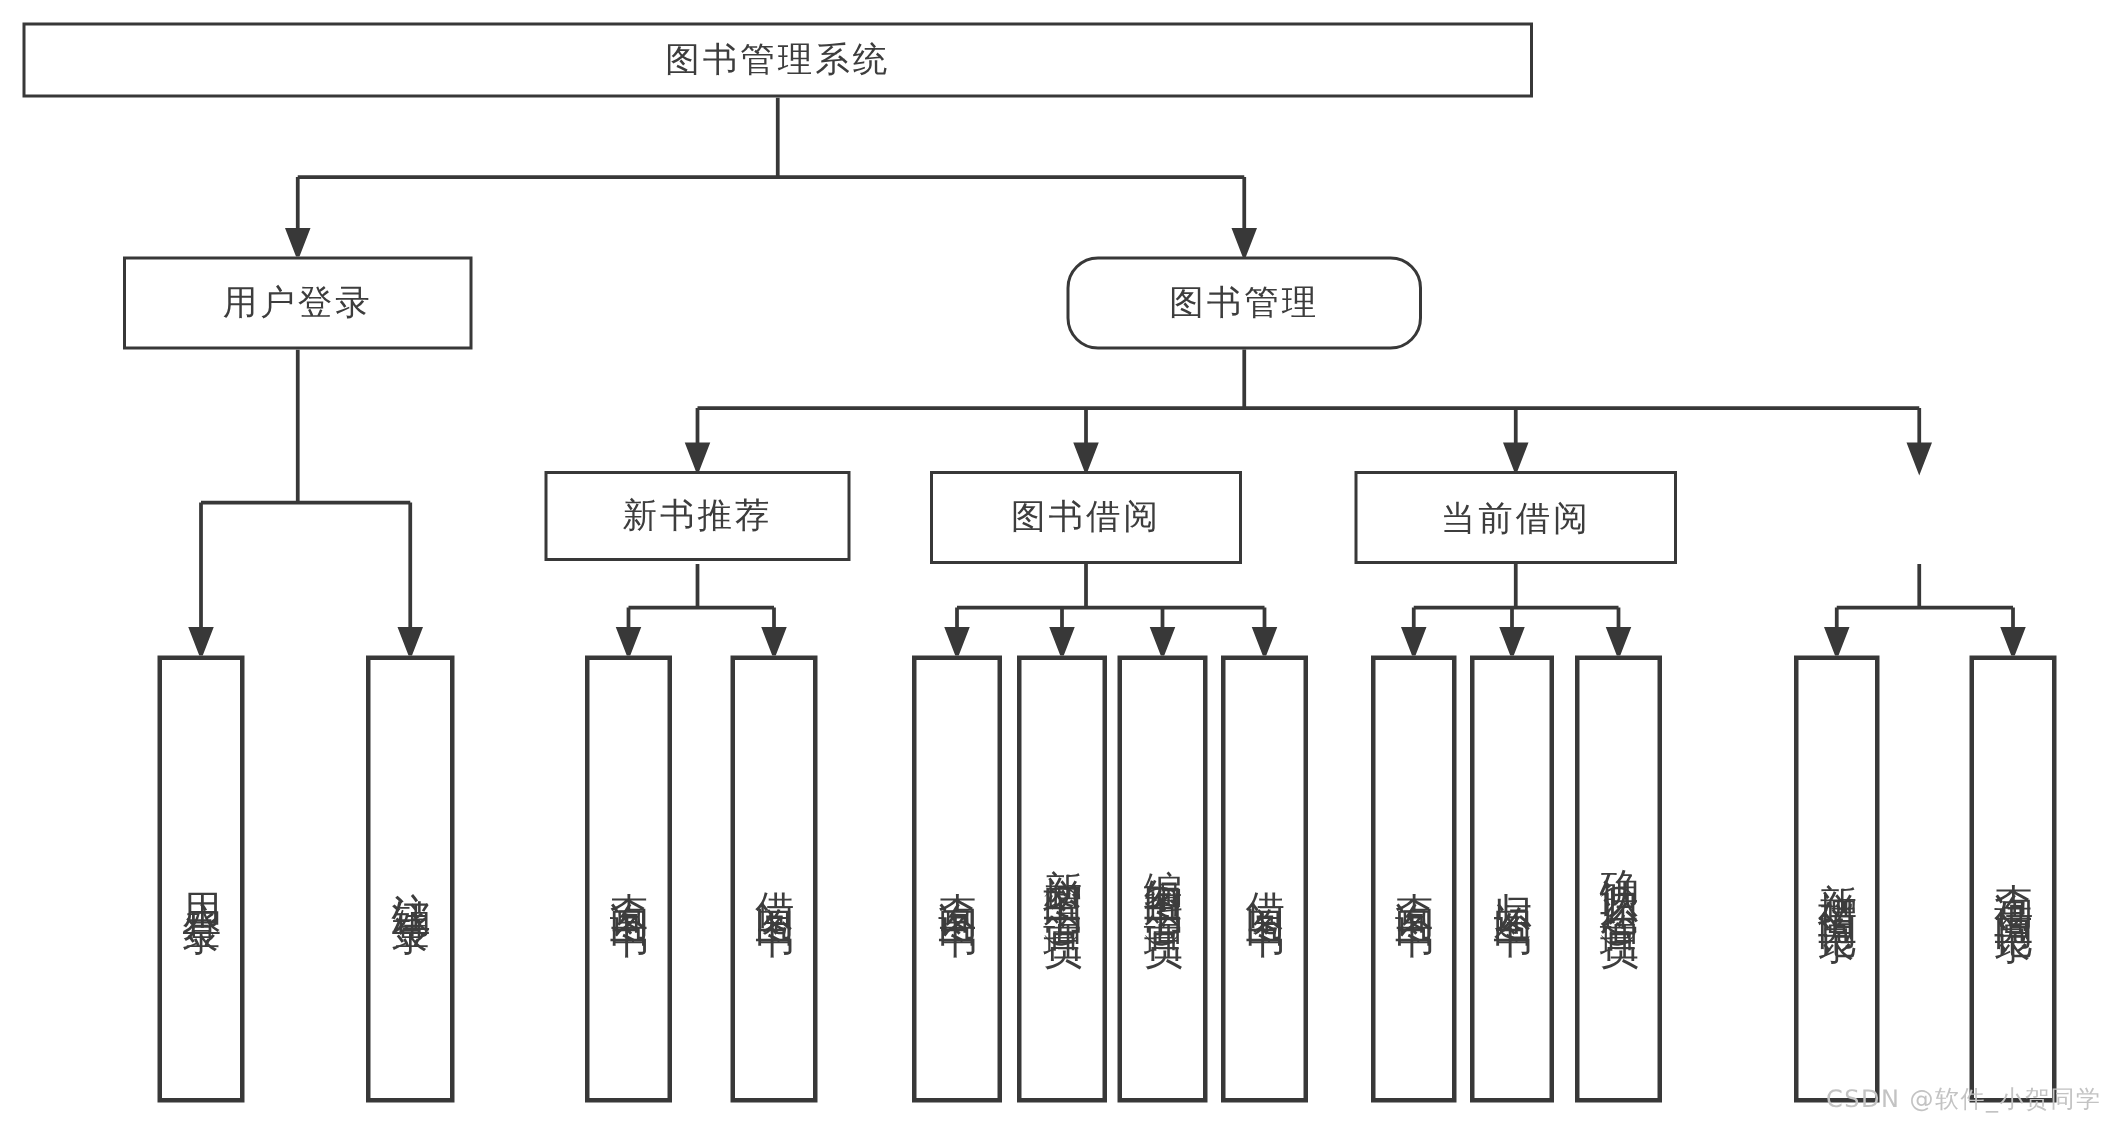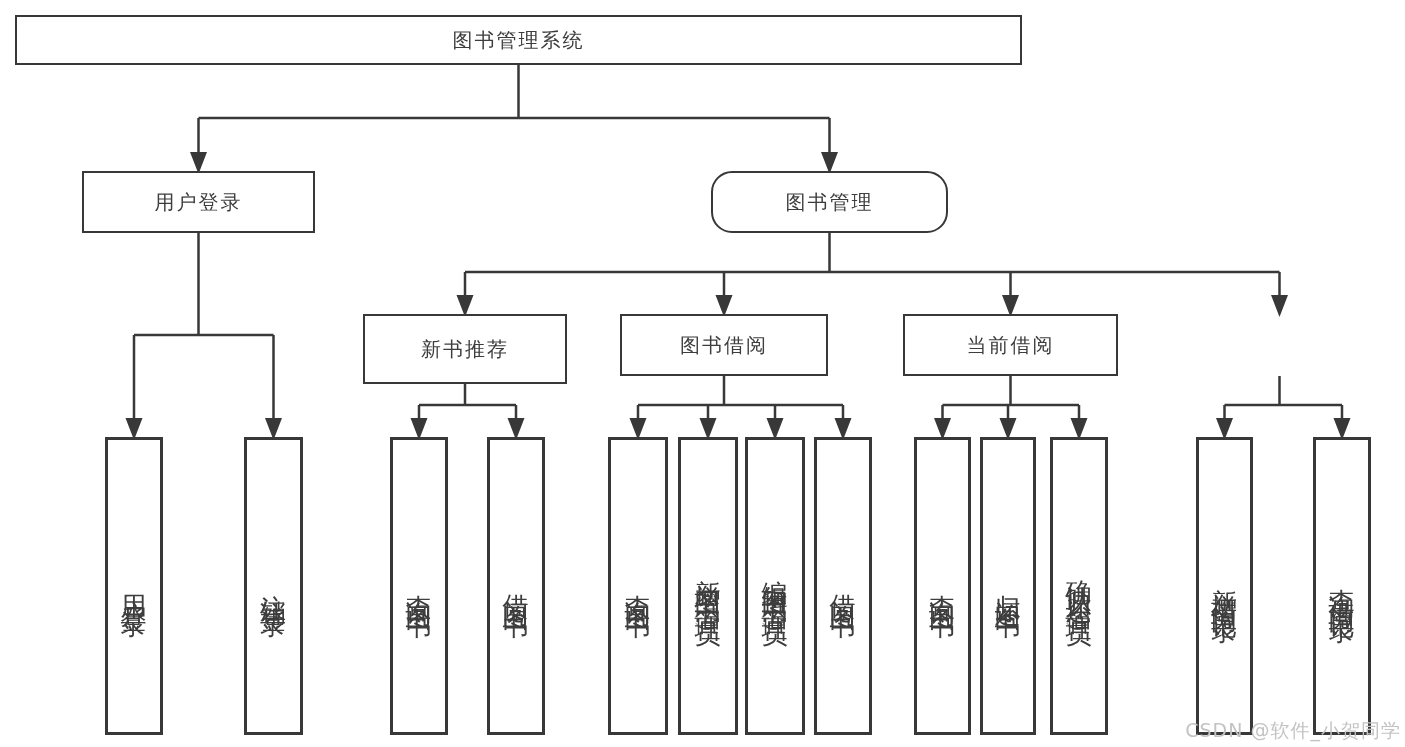--- a/index.html
+++ b/index.html
@@ -13,35 +13,35 @@
   .connectors{position:absolute;left:0;top:0;z-index:1;}
   .box{
     position:absolute;
     box-sizing:border-box;
     background:#ffffff;
     border:2.5px solid #383838;
     display:flex;align-items:center;justify-content:center;
     color:#3d3d3d;
     z-index:2;
   }
-  .h-box{font-size:20px;letter-spacing:2px;line-height:1;}
+  .h-box{font-size:23px;letter-spacing:2px;line-height:1;}
   .v-box{
     border-width:3px;
     font-size:26px;line-height:1;letter-spacing:6px;
     overflow:hidden;
   }
   .v-box span{
     writing-mode:vertical-rl;
     text-orientation:mixed;
     display:block;
   }
   .watermark{
     position:absolute;
     right:4px;bottom:3px;
-    font-size:19px;
+    font-size:16px;
     color:#c3c3c3;
     letter-spacing:1px;
     z-index:5;
     white-space:nowrap;
     text-align:right;
   }
 </style>
 </head>
 <body>
 
@@ -90,21 +90,21 @@
     <span>图书管理系统</span>
   </div>
 
   <div class="box h-box" style="left:82px;top:171px;width:233px;height:62px;">
     <span>用户登录</span>
   </div>
   <div class="box h-box" style="left:711px;top:171px;width:237px;height:62px;border-radius:21px;">
     <span>图书管理</span>
   </div>
 
-  <div class="box h-box" style="left:363px;top:314px;width:204px;height:70px;">
+  <div class="box h-box" style="left:363px;top:314px;width:204px;height:60px;">
     <span>新书推荐</span>
   </div>
   <div class="box h-box" style="left:620px;top:314px;width:208px;height:62px;">
     <span>图书借阅</span>
   </div>
   <div class="box h-box" style="left:903px;top:314px;width:215px;height:62px;font-family:Liberation Serif, serif;">
     <span>当前借阅</span>
   </div>
 
   <div class="box v-box" style="left:105px;top:437px;width:58px;height:298px;">

